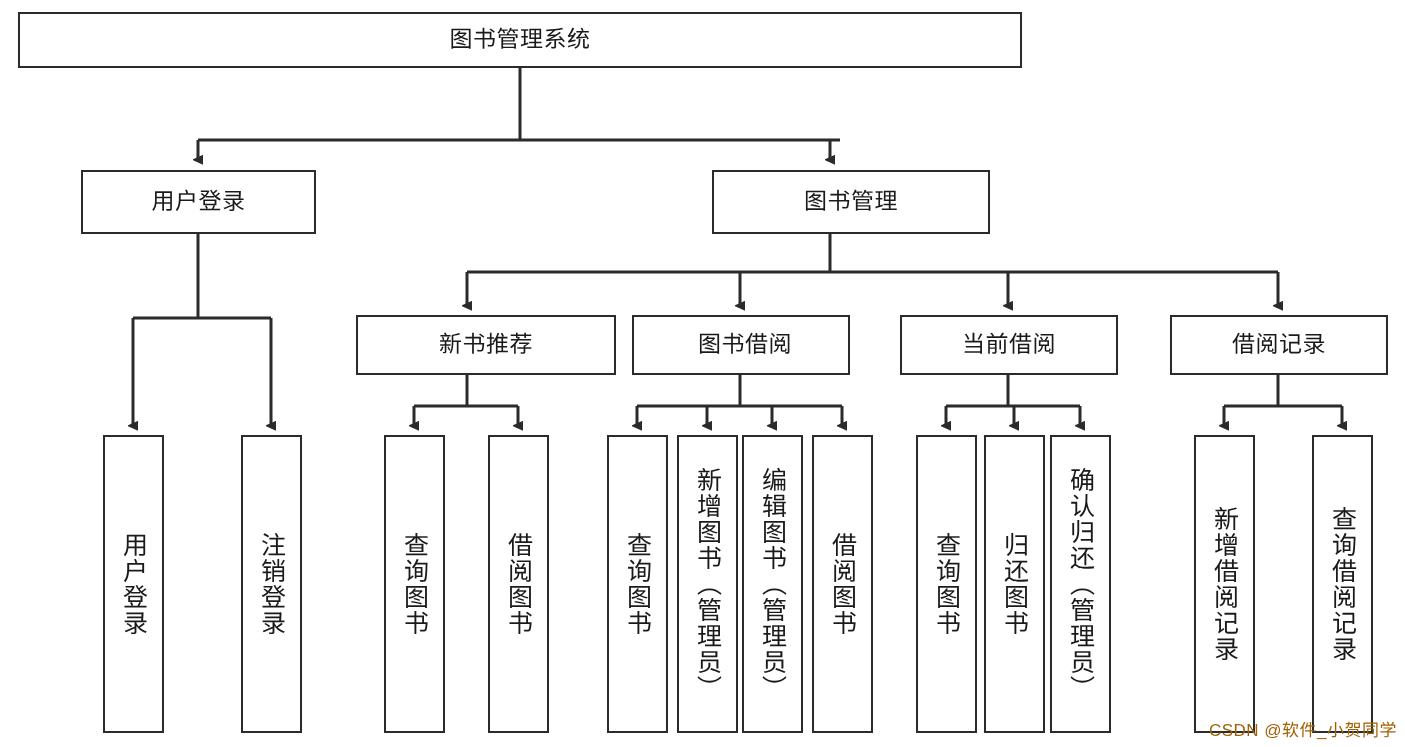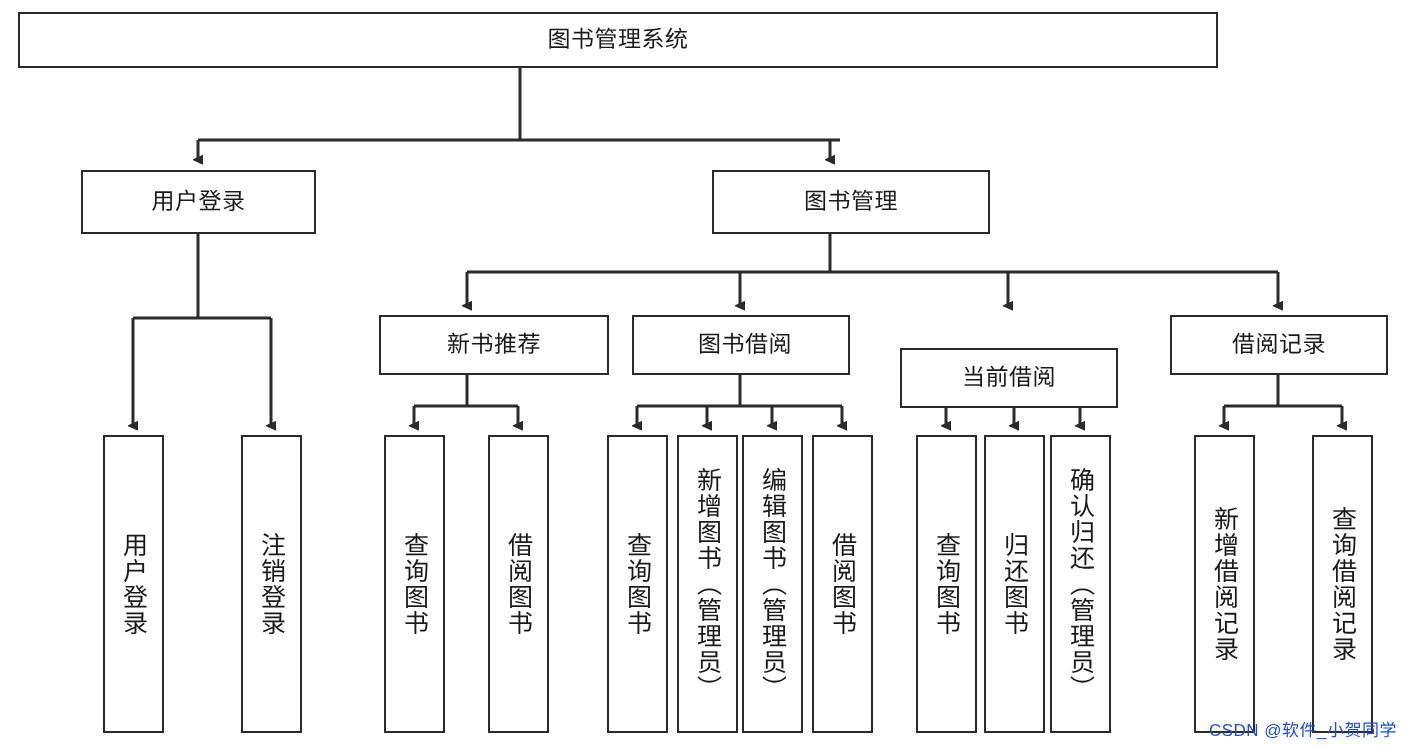--- a/index.html
+++ b/index.html
@@ -61,21 +61,21 @@
     font-size: 25px;
     line-height: 1.12;
     letter-spacing: 1px;
     max-height: 278px;
   }
   #watermark {
     position: absolute;
     right: 8px;
     bottom: 6px;
     font-size: 17px;
-    color: #1d4ed8;
+    color: #a16207;
     letter-spacing: 0.5px;
     white-space: nowrap;
     user-select: none;
   }
 </style>
 </head>
 <body>
 
 <div id="diagram-root">
 
@@ -122,38 +122,38 @@
       <path d="M1014,406 L1014,426" marker-end="url(#arrow)"></path>
       <path d="M1080,406 L1080,426" marker-end="url(#arrow)"></path>
 
       <path d="M1278,375 L1278,406"></path>
       <path d="M1224,406 L1342,406"></path>
       <path d="M1224,406 L1224,426" marker-end="url(#arrow)"></path>
       <path d="M1342,406 L1342,426" marker-end="url(#arrow)"></path>
     </g>
   </svg>
 
-  <div class="node root horizontal" style="left:18px; top:12px; width:1200px; height:56px;">
+  <div class="node root horizontal" style="left:18px; top:12px; width:1004px; height:56px;">
     <span class="node-label">图书管理系统</span>
   </div>
 
   <div class="node horizontal" style="left:81px; top:170px; width:235px; height:64px;">
     <span class="node-label">用户登录</span>
   </div>
   <div class="node horizontal" style="left:712px; top:170px; width:278px; height:64px;">
     <span class="node-label">图书管理</span>
   </div>
 
-  <div class="node horizontal" style="left:379px; top:315px; width:230px; height:60px;justify-content:center;">
+  <div class="node horizontal" style="left:356px; top:315px; width:260px; height:60px;justify-content:center;">
     <span class="node-label">新书推荐</span>
   </div>
   <div class="node horizontal" style="left:632px; top:315px; width:218px; height:60px;padding-left:8px;">
     <span class="node-label">图书借阅</span>
   </div>
-  <div class="node horizontal" style="left:900px; top:315px; width:218px; height:60px;margin-top:33px;">
+  <div class="node horizontal" style="left:900px; top:315px; width:218px; height:60px;">
     <span class="node-label">当前借阅</span>
   </div>
   <div class="node horizontal" style="left:1170px; top:315px; width:218px; height:60px;">
     <span class="node-label">借阅记录</span>
   </div>
 
   <div class="node vertical" style="left:103px; top:435px; width:61px; height:298px;">
     <span class="node-label">用户登录</span>
   </div>
   <div class="node vertical" style="left:241px; top:435px; width:61px; height:298px;">

